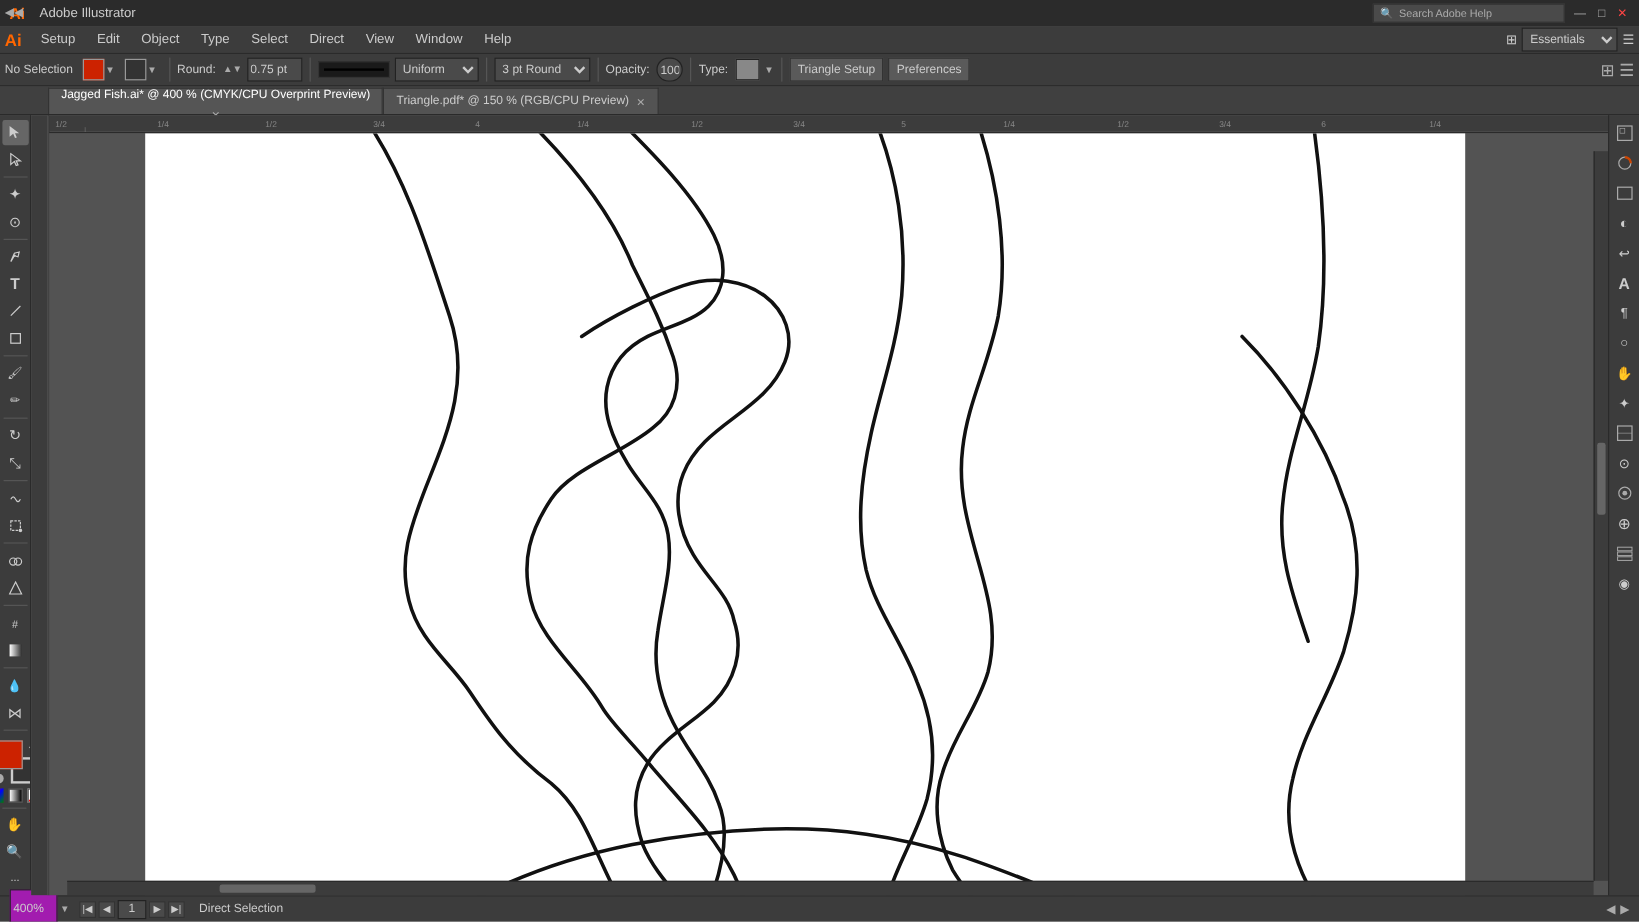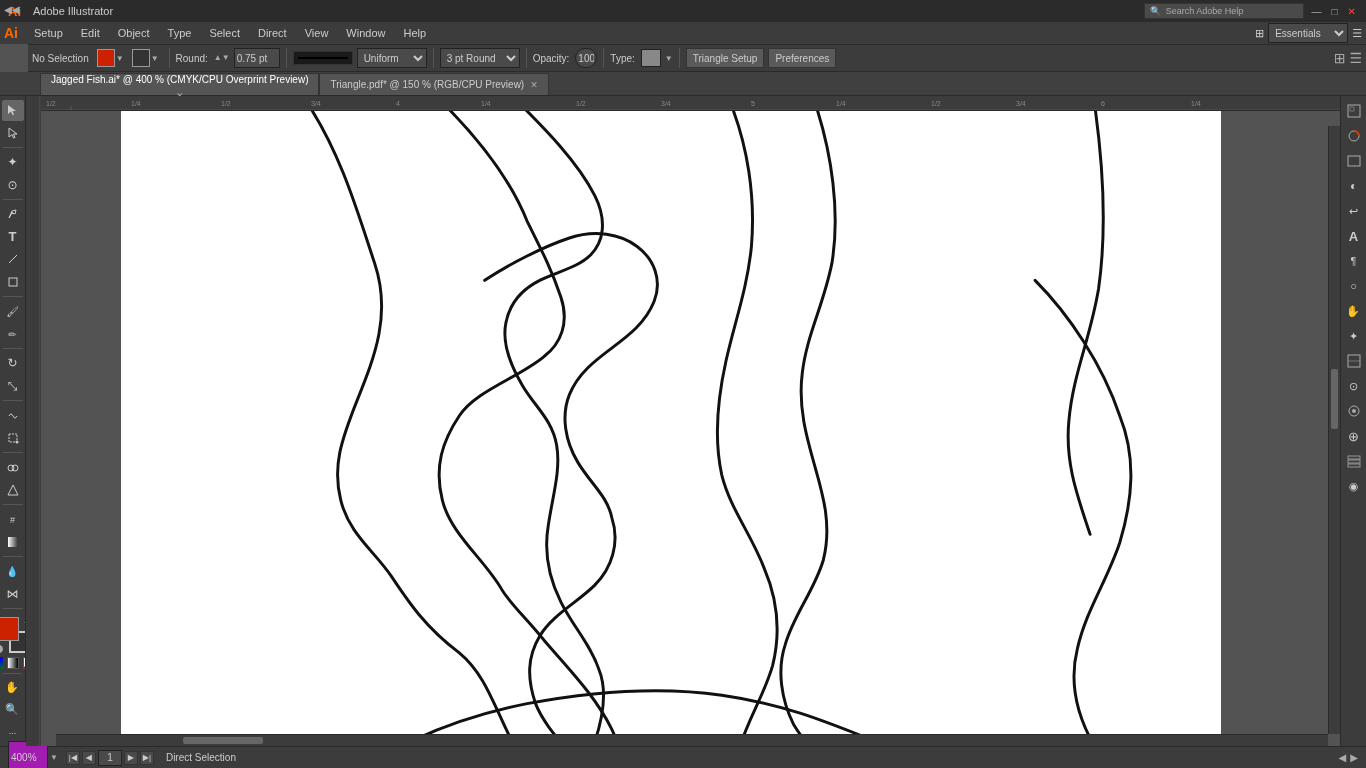--- a/index.html
+++ b/index.html
@@ -38,21 +38,20 @@
     
     #options-bar {
       height: 28px;
       background: #3c3c3c;
       border-top: 1px solid #2a2a2a;
       border-bottom: 1px solid #2a2a2a;
       display: flex;
       align-items: center;
       padding: 0 4px;
       gap: 4px;
-      margin-left: 28px;
     }
     .opt-label { color: #ccc; font-size: 10px; margin-right: 2px; }
     .opt-select {
       background: #4a4a4a;
       border: 1px solid #222;
       color: #ccc;
       font-size: 10px;
       height: 20px;
       padding: 0 2px;
     }

